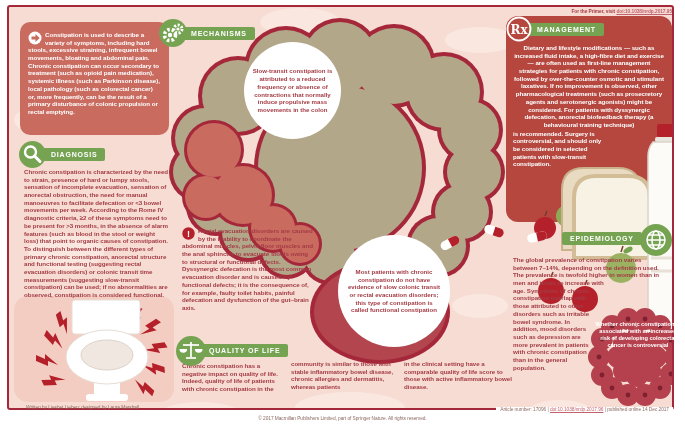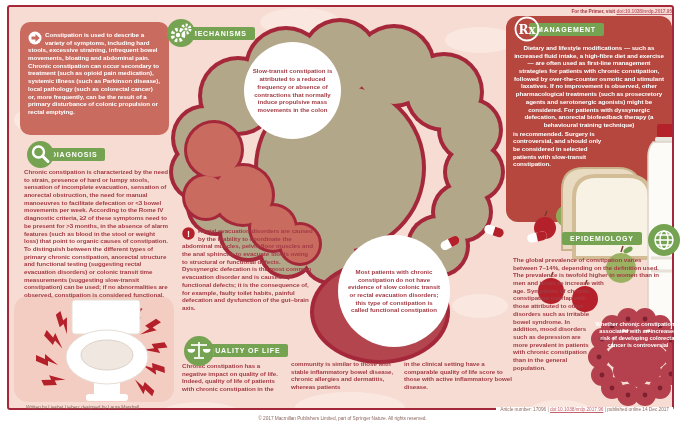--- a/index.html
+++ b/index.html
@@ -14,21 +14,21 @@
      font-weight:700;letter-spacing:-0.05px;}
   
   #intro-box{left:20px;top:22px;width:149px;height:113px;background:#ca6b60;border-radius:10px;
      padding:9px 8px 0 8px;box-sizing:border-box;color:#fff;}
   .float-icon{float:left;width:14px;height:14px;margin:0 3px 1px 0;}
   
   .badge{position:absolute;z-index:3;height:13px;background:#76a352;color:#fff;font-size:7px;
      font-weight:700;letter-spacing:0.8px;line-height:13.5px;padding:0 8px;border-radius:2px;
      font-family:"Liberation Sans",sans-serif;white-space:nowrap;}
   .icon-circle{position:absolute;z-index:4;border-radius:50%;background:#76a352;
-     display:flex;align-items:center;justify-content:flex-start;margin-left:8px;}
+     display:flex;align-items:center;justify-content:flex-start;}
   #badge-mechanisms{left:183px;top:27px;}
   #icon-mechanisms{left:159px;top:19px;width:28px;height:28px;}
   #badge-diagnosis{left:43px;top:148px;}
   #icon-diagnosis{left:19px;top:141px;width:27px;height:27px;}
   #badge-qol{left:201px;top:344px;}
   #icon-qol{left:176px;top:336px;width:30px;height:30px;}
   #badge-management{left:529px;top:23px;}
   #icon-rx{left:506px;top:16px;width:26px;height:26px;background:transparent;}
   #badge-epidemiology{left:562px;top:232px;}
   #icon-epidemiology{left:640px;top:224px;width:32px;height:32px;}

